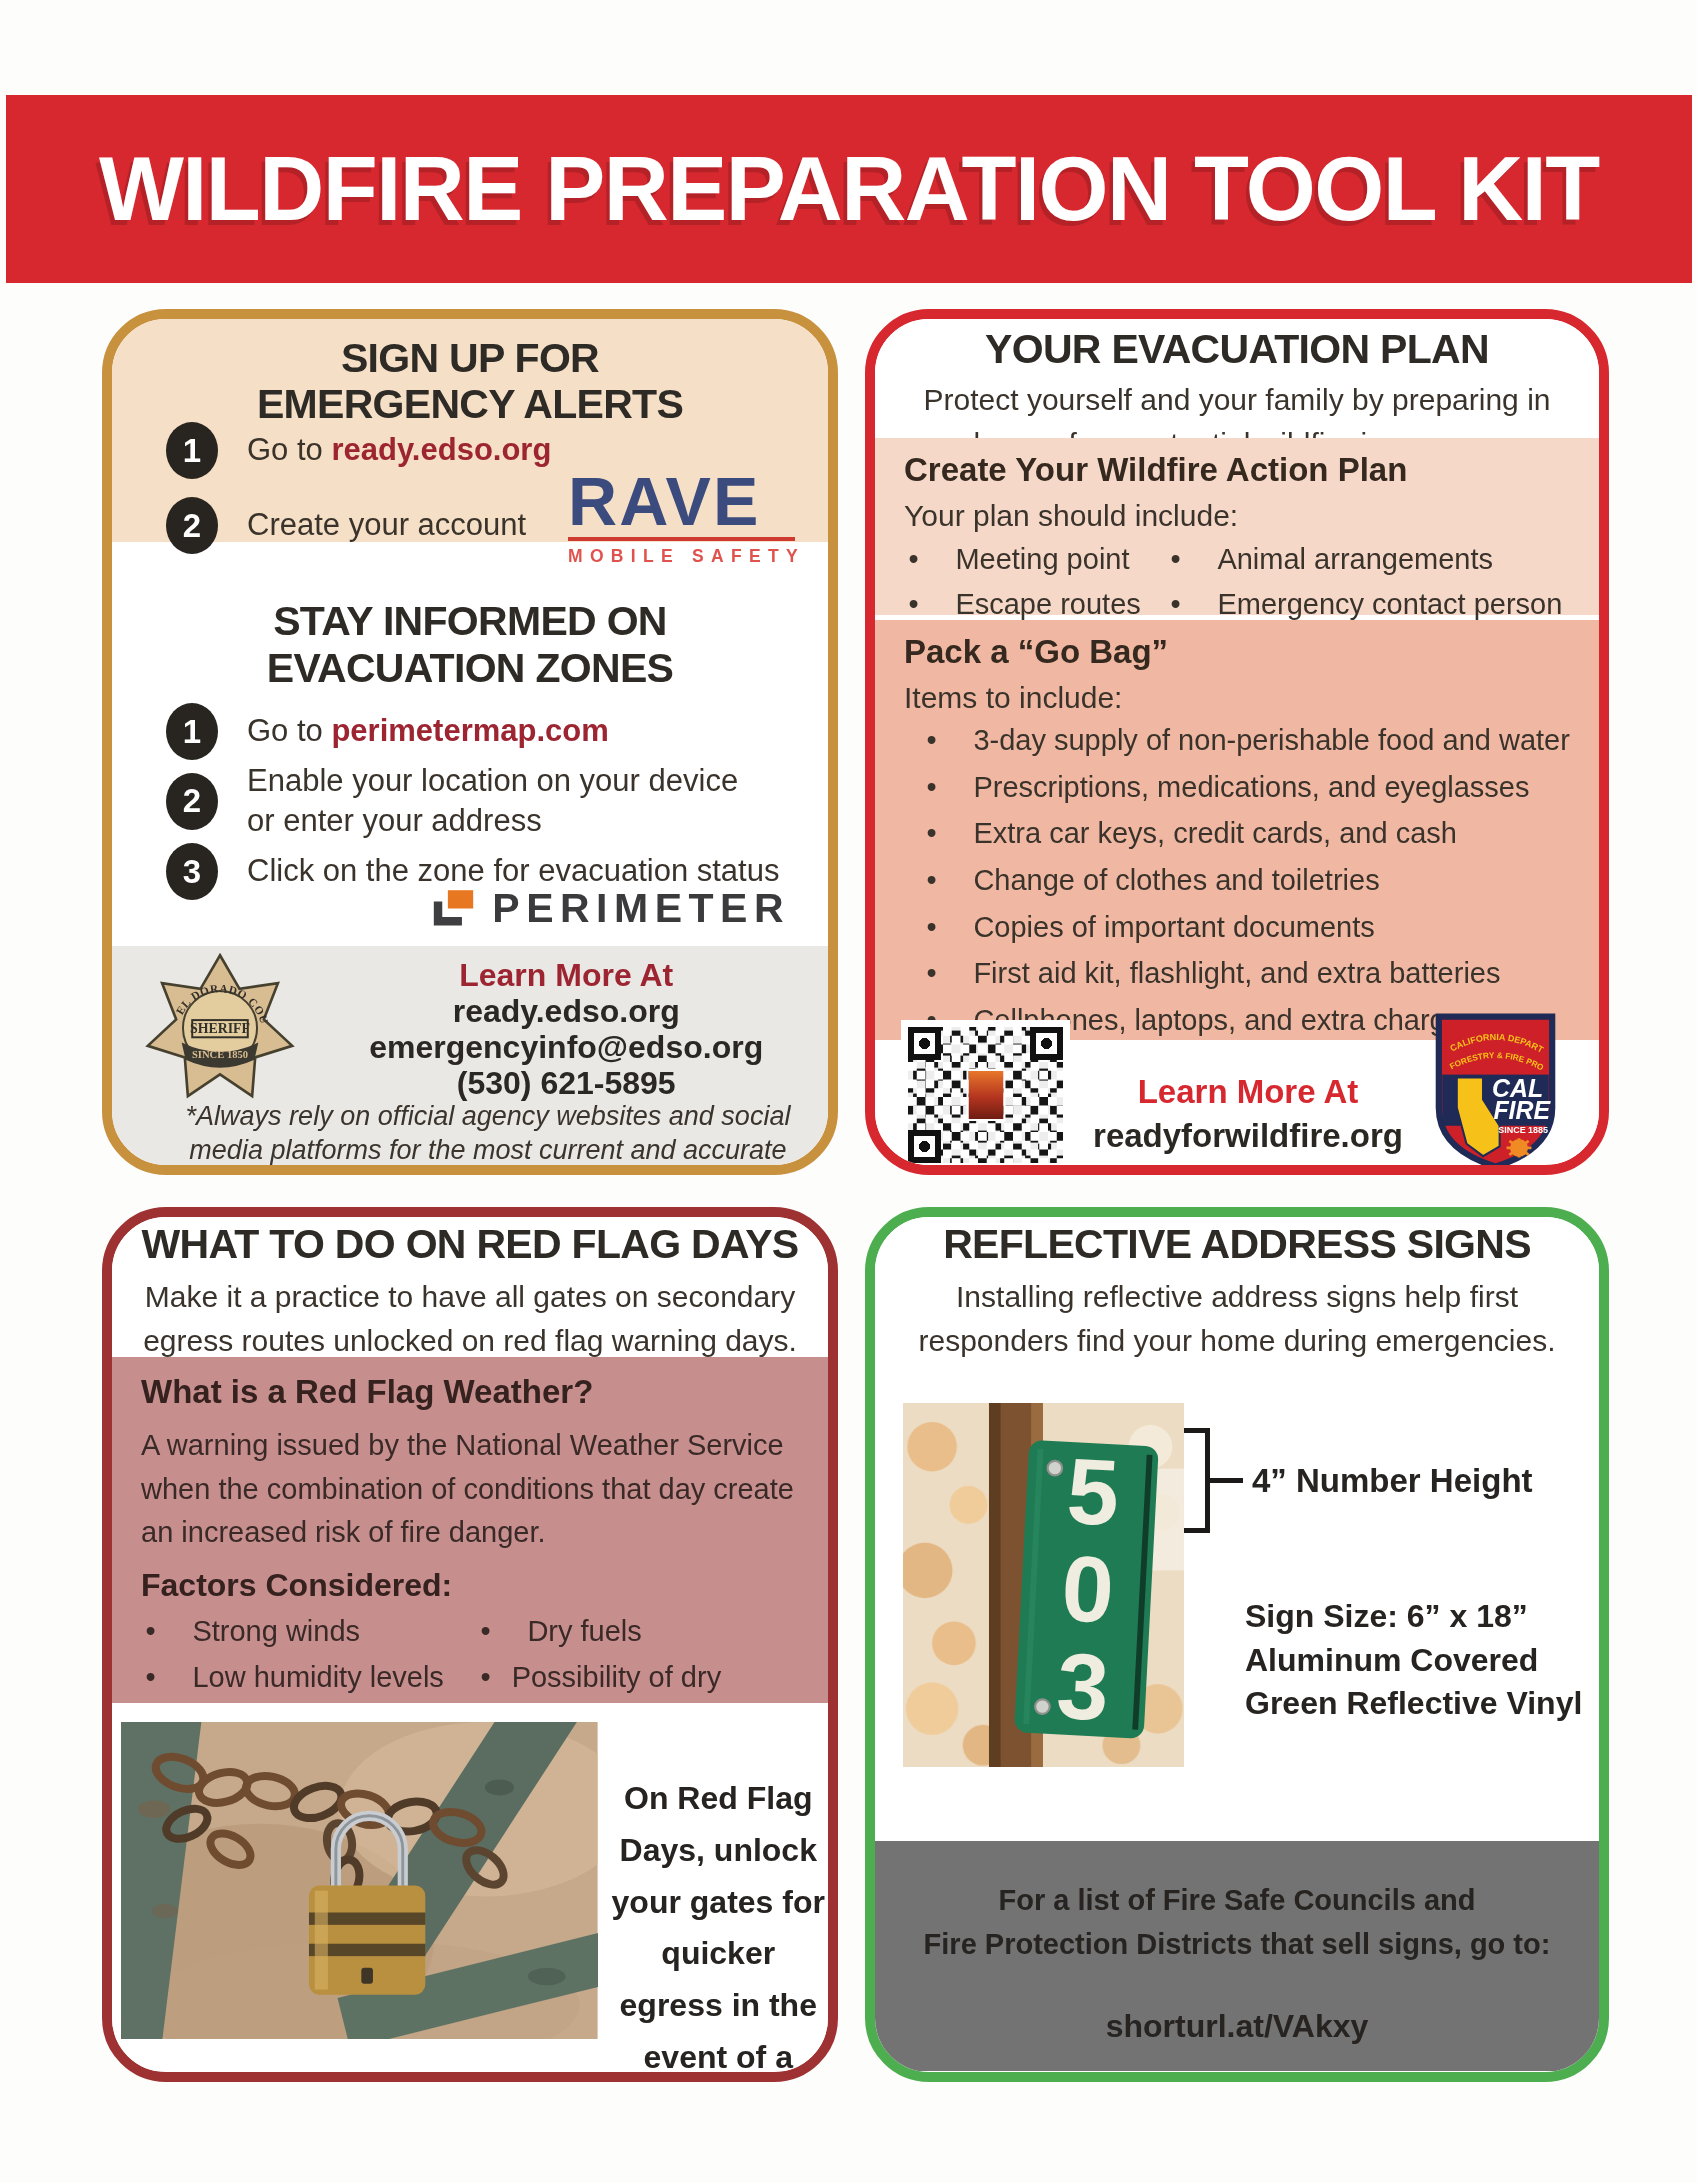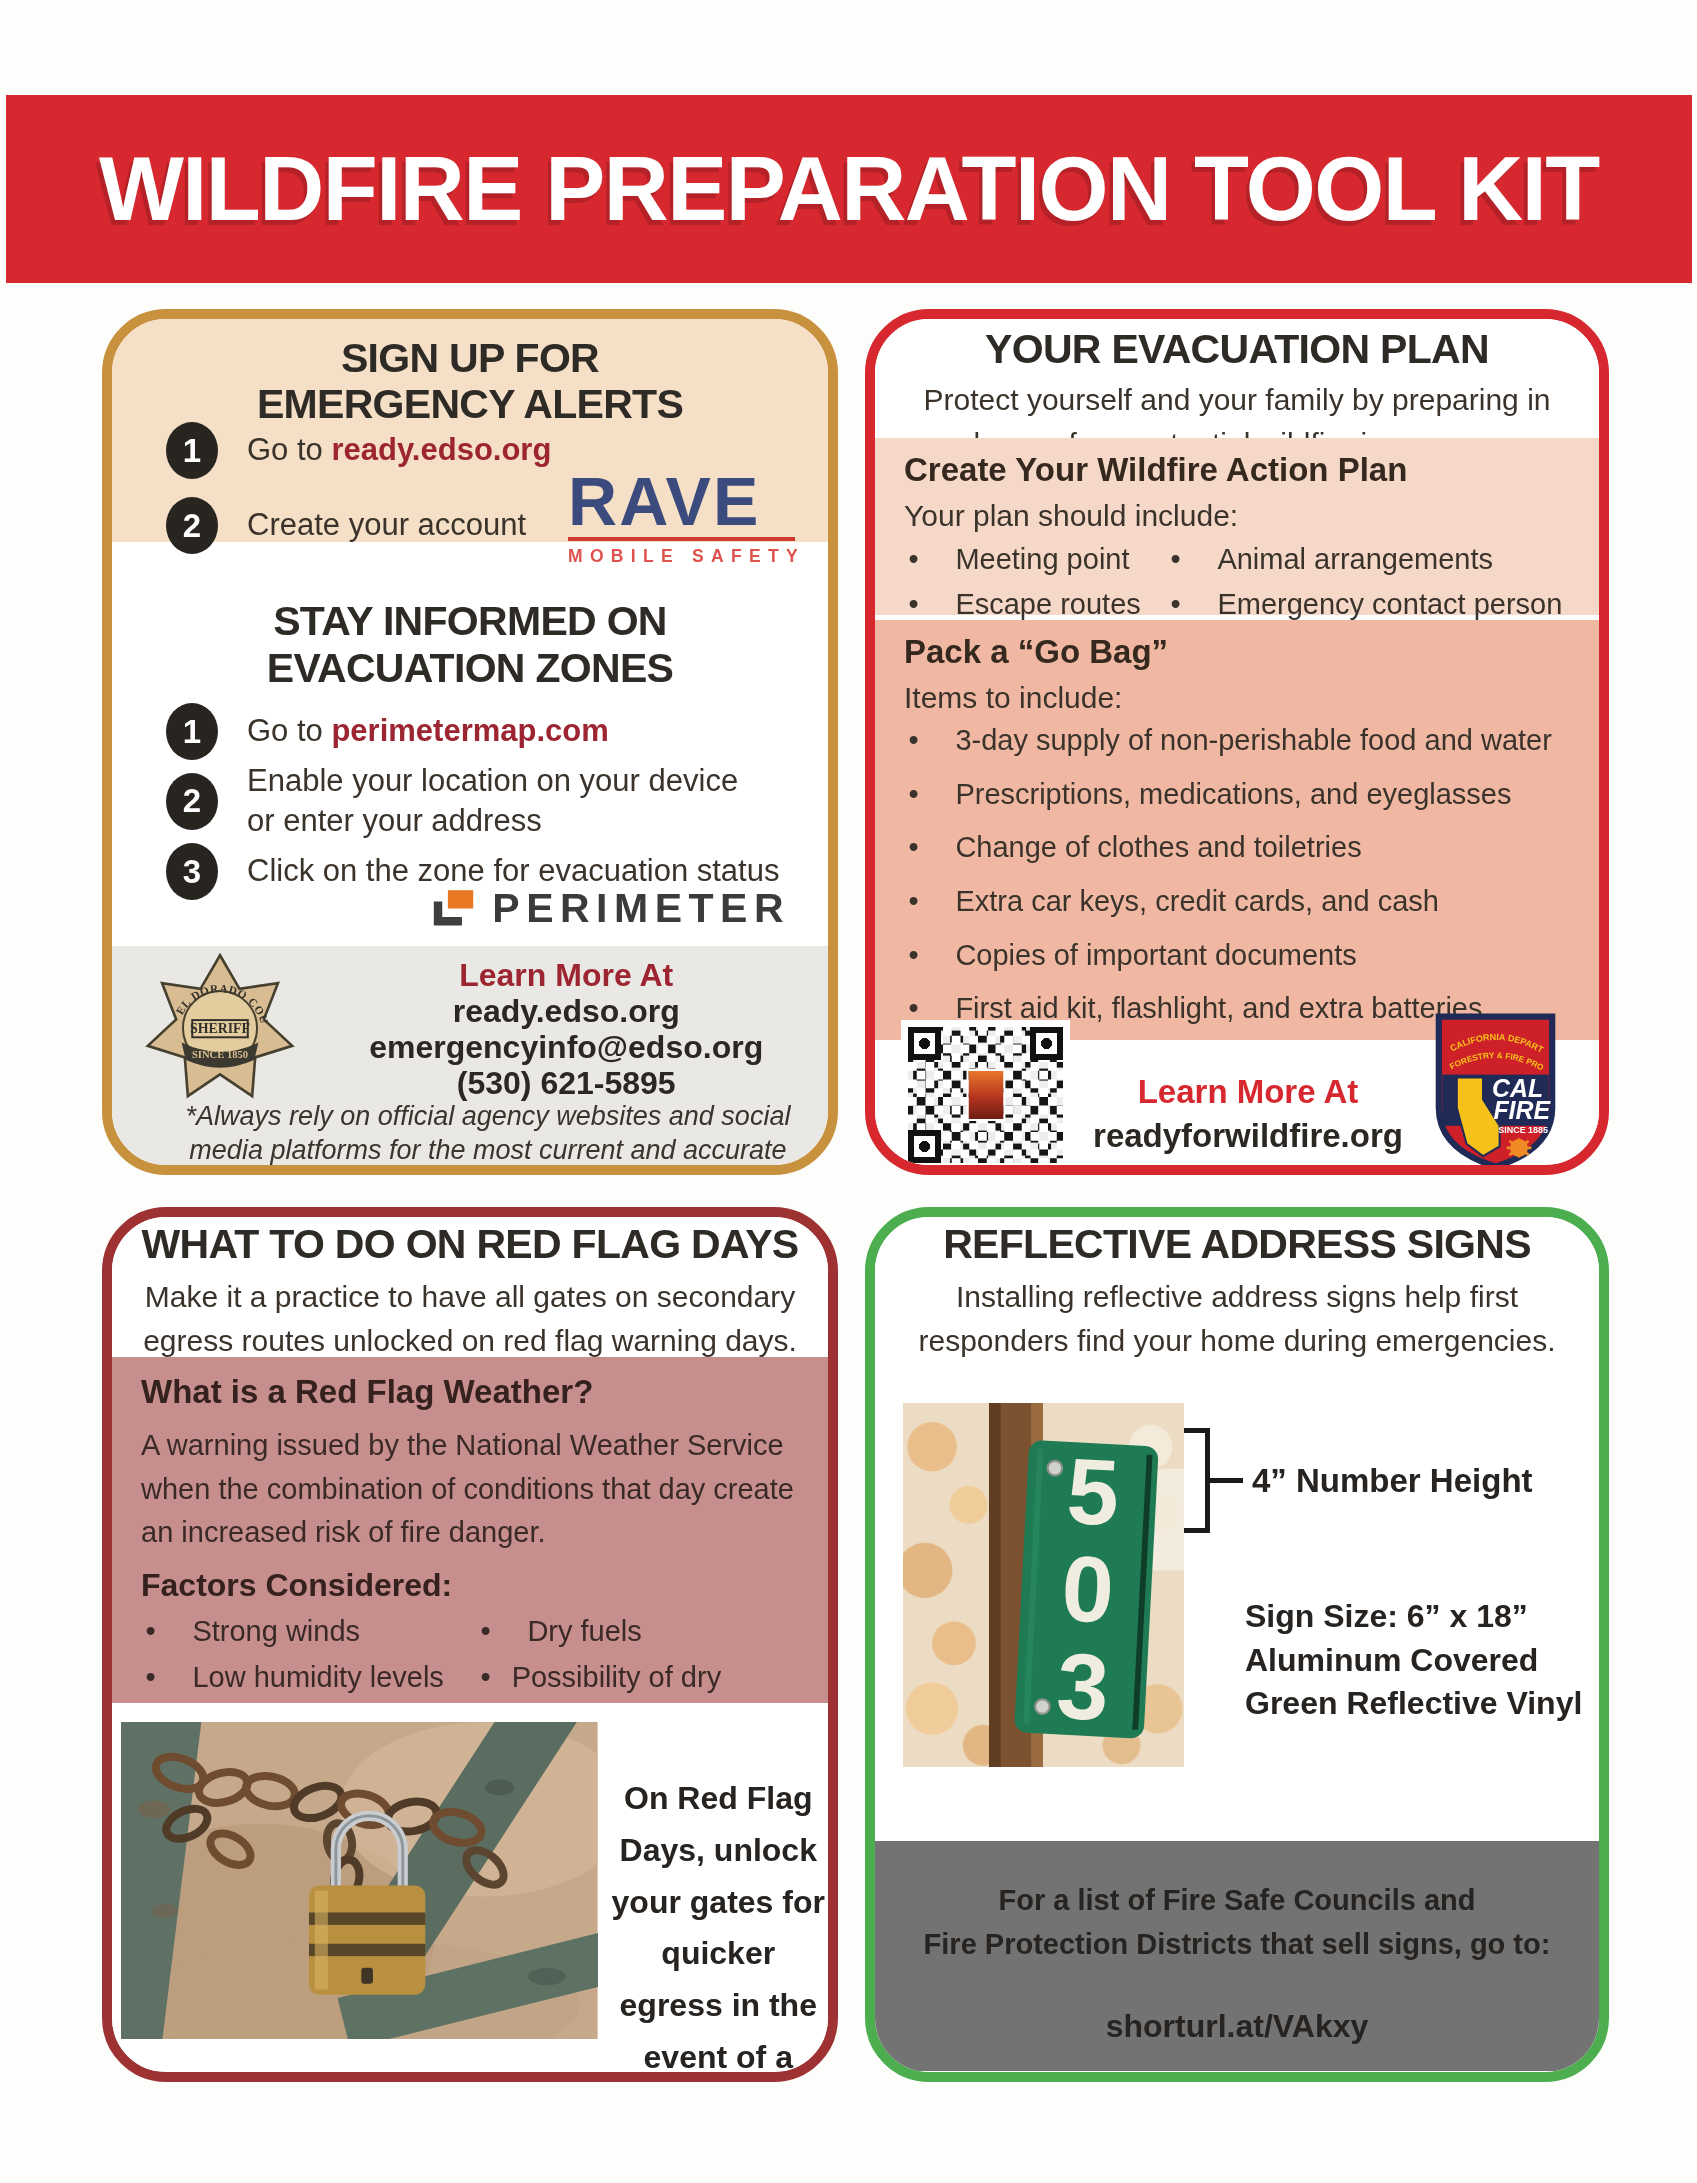--- a/index.html
+++ b/index.html
@@ -67,21 +67,21 @@
   .tr-s1 { top:119px; height:177px; background:#f6d8c9; }
   .tr-s2 { top:301px; height:516px; background:#f0b8a2; }
   .tr-foot { top:721px; height:124px; background:#ffffff; }
   .tr-s1 .sub-h, .tr-s2 .sub-h { position:absolute; left:29px; top:13px; }
   .tr-s1 .lead, .tr-s2 .lead { position:absolute; left:29px; top:61px; font-size:30px; color:#3a332b; }
   .cols2 { position:absolute; left:29px; right:14.6px; display:flex; }
   .tr-s1 .cols2 { top:103px; }
   .col-l { width:262px; }
   .col-r { flex:1; }
   .tr-s1 .bullet { margin-bottom:7.3px; }
-  .gobag-list { position:absolute; left:29px; right:17.5px; top:102px; gap:16px;text-align:center; }
+  .gobag-list { position:absolute; left:47px; right:17.5px; top:102px; gap:9px;text-align:center; }
   .qr { position:absolute; left:26px; top:-20.4px; width:169px; height:151px; background:#ffffff;
         padding:7.3px; z-index:3; }
   .qr-pattern { position:relative; width:100%; height:100%;
     background:
       conic-gradient(from 90deg, rgba(255,255,255,0.92) 25%, transparent 0 50%, rgba(255,255,255,0.92) 0 75%, transparent 0) 5.1px 3.6px/25px 25px,
       conic-gradient(#151515 25%, #fff 0 50%, #151515 0 75%, #fff 0) 0 0/17.5px 17.5px; }
   .qf { position:absolute; width:33px; height:33px; border:6.5px solid #111;
         background:radial-gradient(closest-side, #111 52%, #fff 53%); }
   .qf1 { left:0; top:0; } .qf2 { right:0; top:0; } .qf3 { left:0; bottom:0; }
   .qr-cover { position:absolute; left:50%; top:50%; transform:translate(-50%,-50%);
@@ -246,24 +246,24 @@
       <div class="sub-h">Pack a “Go Bag”</div>
       <div class="lead">Items to include:</div>
       <div class="blist gobag-list">
         <div class="bullet">
             <span>3-day supply of non-perishable food and water</span>
           </div>
         <div class="bullet">
             <span>Prescriptions, medications, and eyeglasses</span>
           </div>
         <div class="bullet">
+            <span>Extra car keys, credit cards, and cash</span>
+          </div>
+        <div class="bullet">
             <span>Change of clothes and toiletries</span>
-          </div>
-        <div class="bullet">
-            <span>Extra car keys, credit cards, and cash</span>
           </div>
         <div class="bullet">
             <span>Copies of important documents</span>
           </div>
         <div class="bullet">
             <span>First aid kit, flashlight, and extra batteries</span>
           </div>
         <div class="bullet">
             <span>Cellphones, laptops, and extra chargers</span>
           </div>

